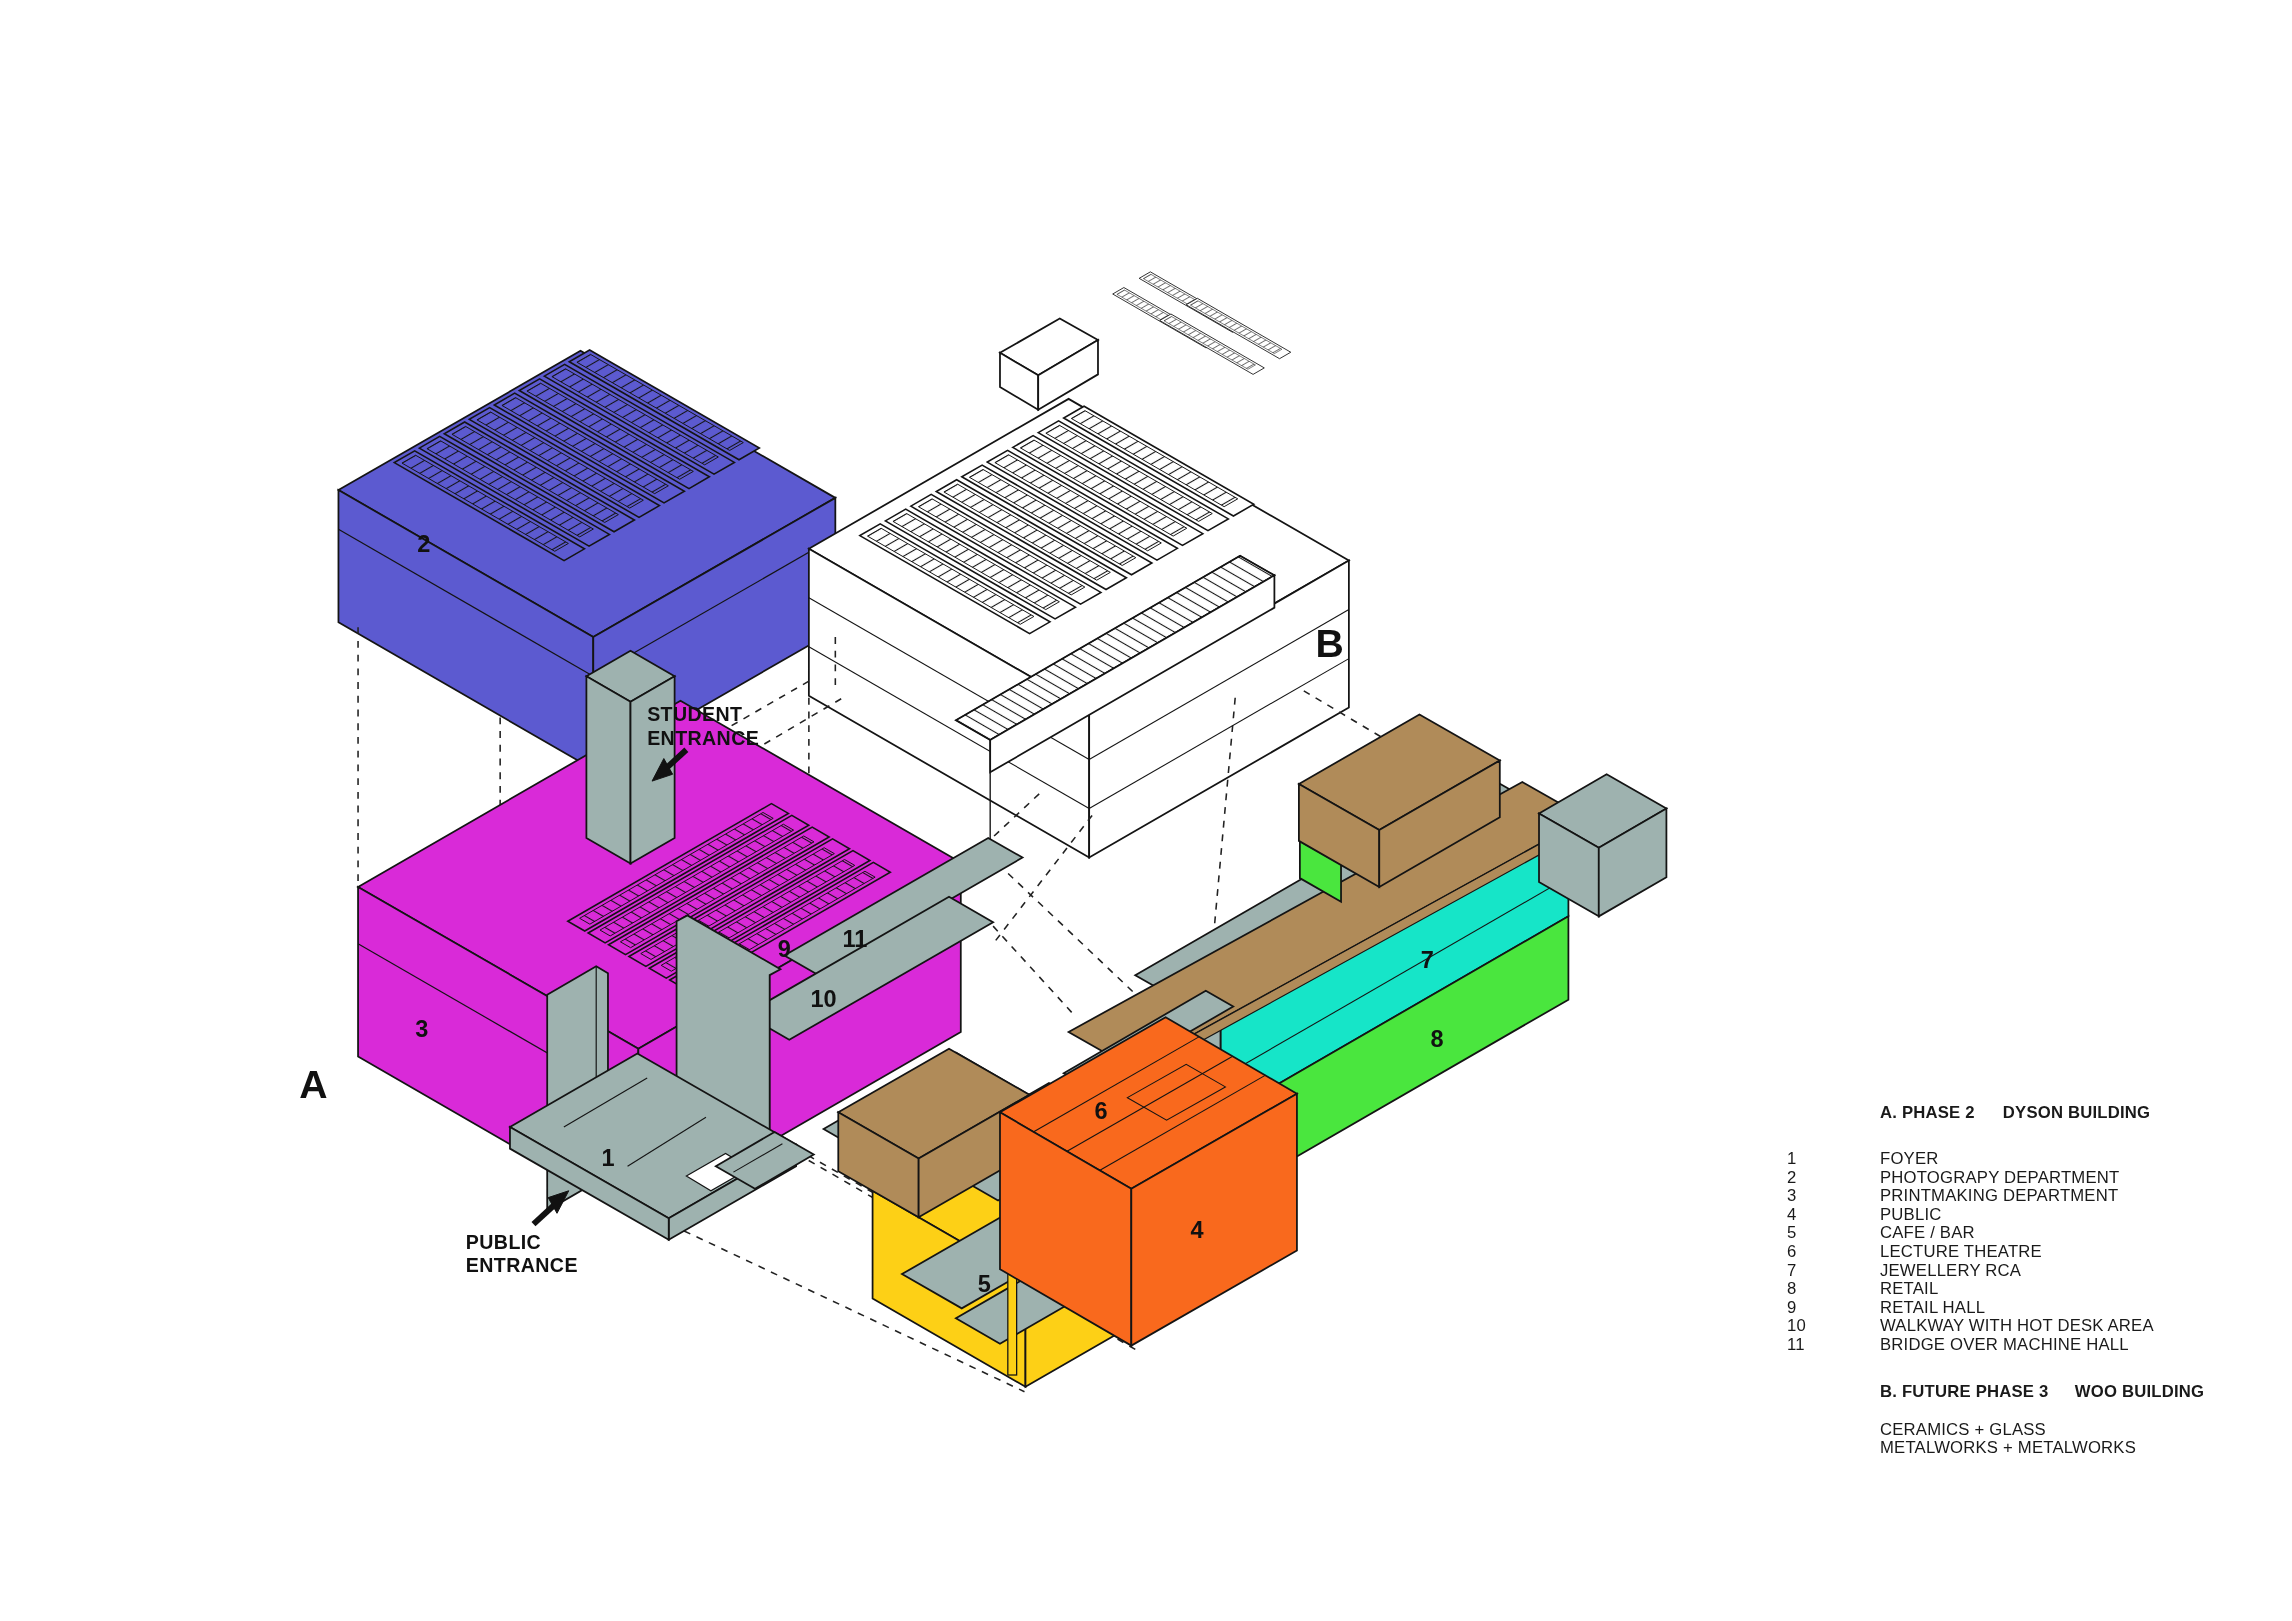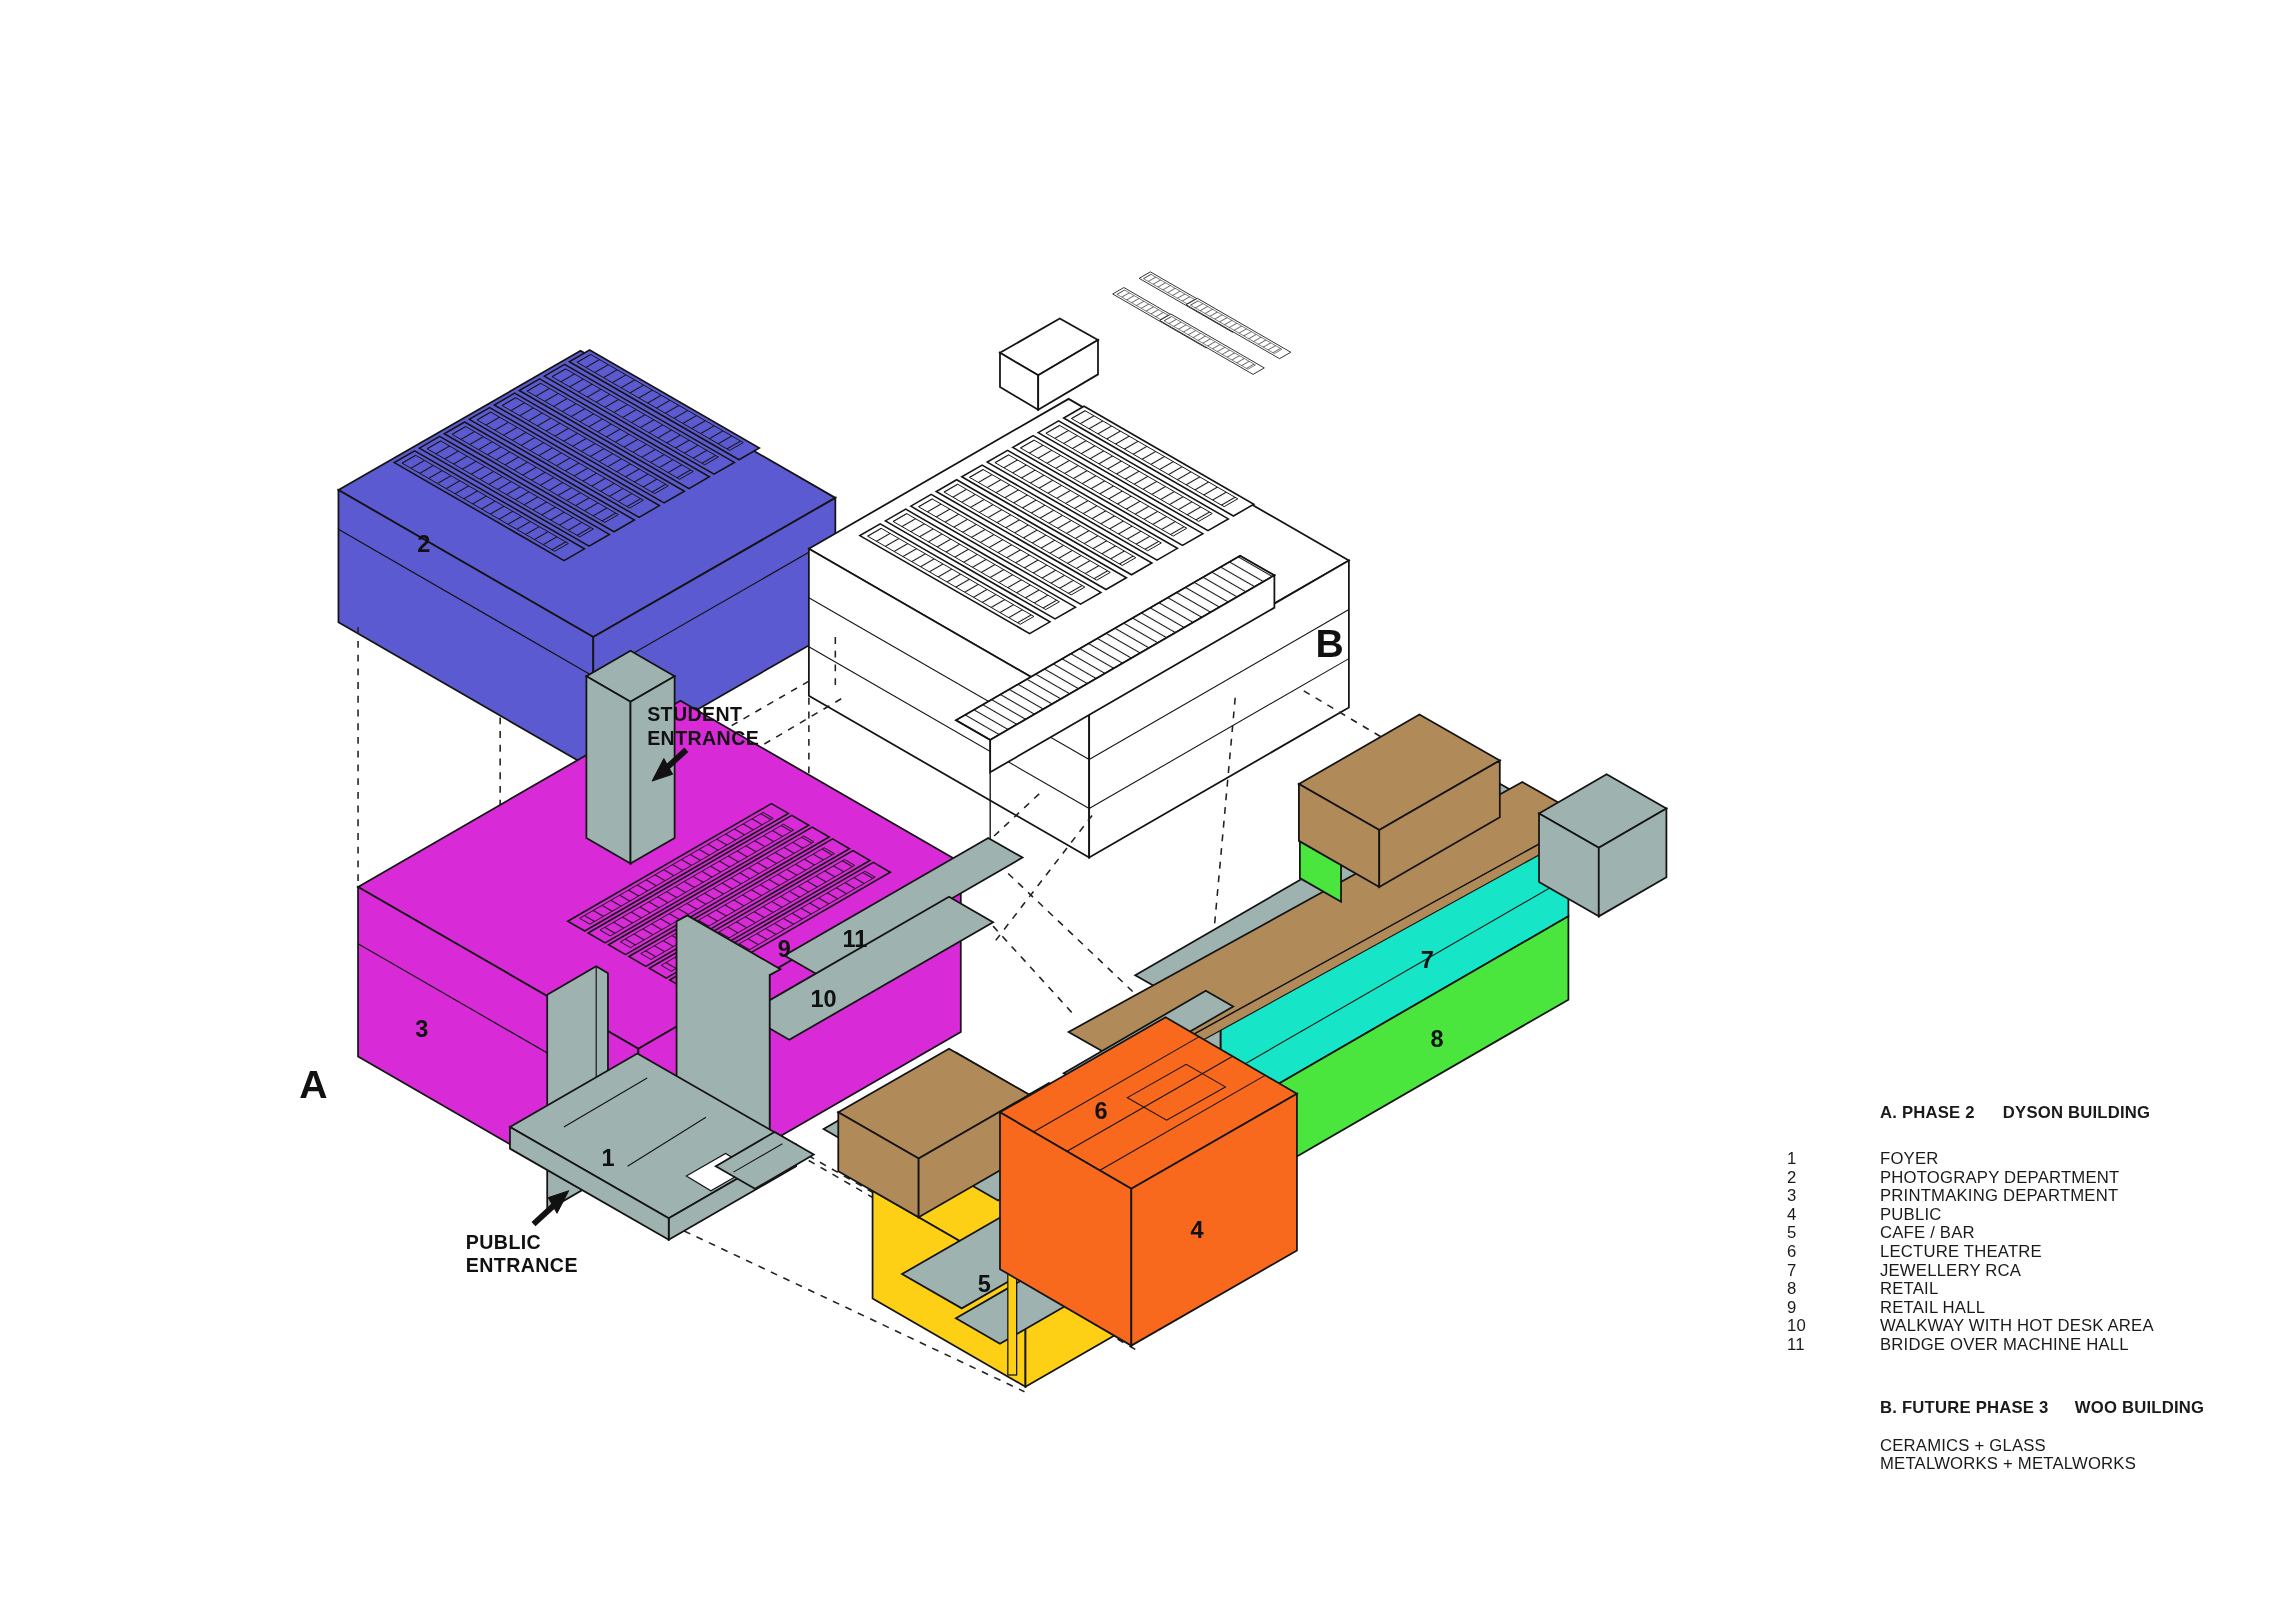--- a/index.html
+++ b/index.html
@@ -11,21 +11,21 @@
   .ent{font-family:"Liberation Sans",sans-serif;font-size:20px;font-weight:700;fill:#111;letter-spacing:.4px;}
   .legend{position:absolute;left:1787px;top:1104px;width:490px;color:#1a1a1a;
           font-size:16.7px;line-height:18.6px;letter-spacing:0.2px;}
   .lg-title{font-weight:700;margin-left:93px;}
   .lg-title .t1{display:inline-block;width:118px;}
   .lg-title.b .t1{display:inline-block;width:190px;}
   .lg-items{margin-top:27.4px;}
   .lg-row{height:18.6px;}
   .lg-num{display:inline-block;width:93px;}
   .lg-row .lg-label{display:inline-block;}
-  .lg-title.b{margin-top:44px;}
+  .lg-title.b{margin-top:28px;}
   .lg-lines{margin-top:19.6px;margin-left:93px;}
 </style>
 </head>
 <body>
 
 <div id="stage">
 
 <svg width="2293" height="1621" viewBox="0 0 2339 1654">
   <defs>
     <pattern id="glz" width="9" height="9" patternUnits="userSpaceOnUse" patternTransform="rotate(60)">

